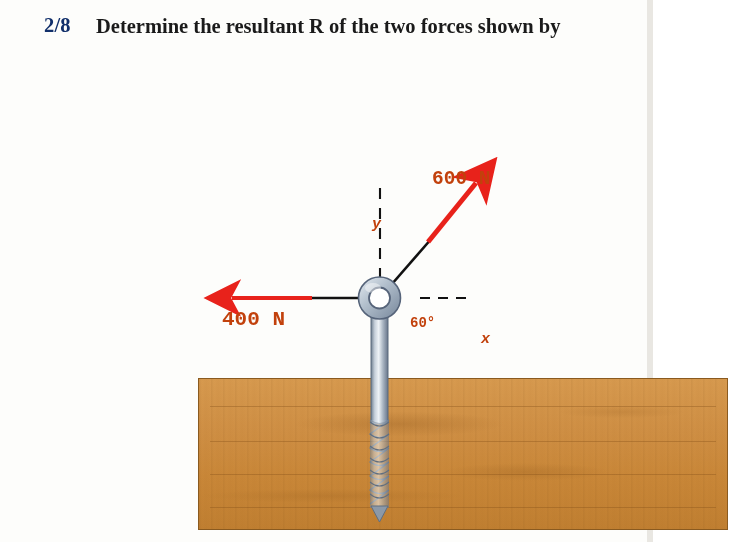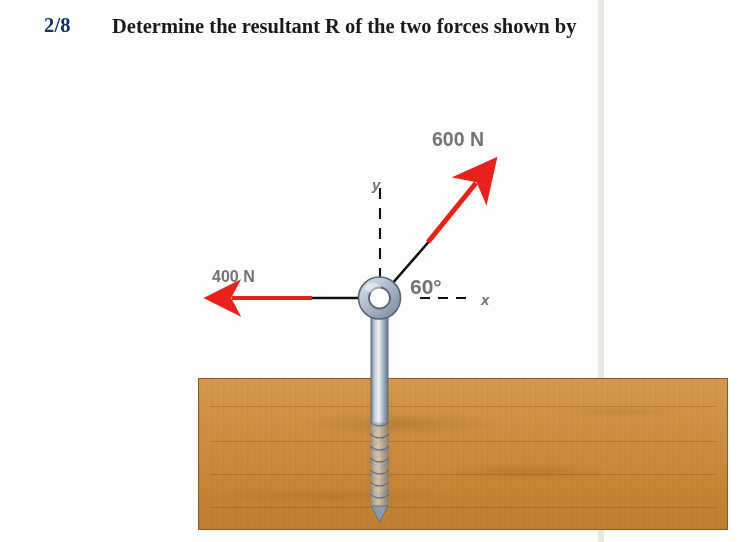--- a/index.html
+++ b/index.html
@@ -10,21 +10,21 @@
     width: 739px;
     height: 542px;
     background: #ffffff;
     font-family: "Liberation Serif", serif;
     overflow: hidden;
     position: relative;
   }
   .page {
     position: absolute;
     left: 0; top: 0;
-    width: 604px;
+    width: 653px;
     height: 542px;
     background: #fdfdfb;
   }
   
   .right-strip {
     position: absolute;
     right: 0; top: 0;
     width: 6px; height: 542px;
     background: #e9e7e2;
   }
@@ -39,21 +39,21 @@
   .prob-num {
     position: absolute;
     left: 0px;
     top: 0px;
     font-size: 20.5px;
     font-weight: bold;
     color: #12306b;
     letter-spacing: 0.2px;
   }
   .prob-body {
-    margin-left: 68px;
+    margin-left: 52px;
   }
   .prob-body .ln {
     display: block;
     font-size: 20.5px;
     line-height: 25.5px;
     color: #1a1a1a;
     font-weight: bold;
     white-space: nowrap;
   }
   .it { font-style: italic; }
@@ -101,35 +101,36 @@
   }
 
   svg.fig-svg {
     position: absolute;
     left: 0; top: 0;
     width: 739px;
     height: 422px;
   }
   .lbl {
     position: absolute;
-    font-family: Liberation Sans, sans-serif;
-    color: #737373;
+    font-family: Liberation Mono, monospace;
+    color: #c2410c;
     white-space: nowrap;
+    margin-top: 40px;
   }
   .lbl-600 {
     left: 432px; top: 8px;
     font-size: 19.5px; font-weight: bold;
   }
   .lbl-400 {
-    left: 212px; top: 148px;
-    font-size: 16px; font-weight: bold;
+    left: 222px; top: 148px;
+    font-size: 21px; font-weight: bold;
   }
   .lbl-60 {
     left: 410px; top: 155px;
-    font-size: 21px; font-weight: bold;
+    font-size: 14px; font-weight: bold;
   }
   .lbl-y {
     left: 372px; top: 56px;
     font-size: 15px; font-style: italic; font-weight: bold;
   }
   .lbl-x {
     left: 481px; top: 171px;
     font-size: 15px; font-style: italic; font-weight: bold;
   }
 </style>

